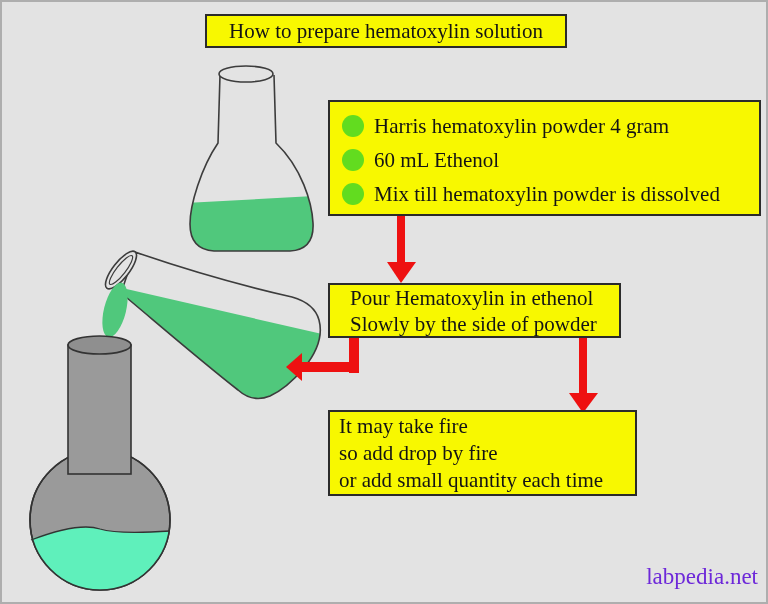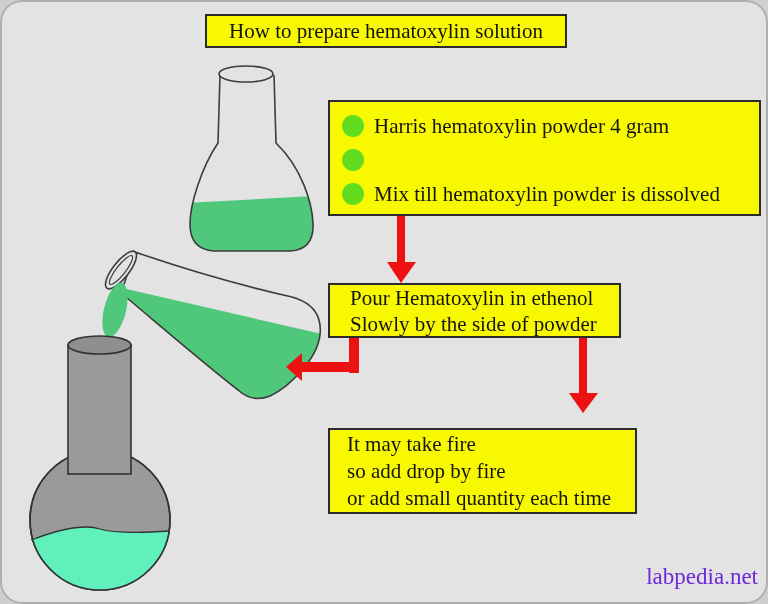--- a/index.html
+++ b/index.html
@@ -1,37 +1,37 @@
 <!DOCTYPE html>
 <html><head>
 <meta charset="utf-8">
 <style>
   html,body{margin:0;padding:0;background:#cfcfcf;}
   .canvas{
     position:relative;width:768px;height:604px;background:#e3e3e3;
     overflow:hidden;box-shadow:inset 0 0 0 2px #aeaeae;
-    font-family:"Liberation Serif","DejaVu Serif",serif;color:#141414;border-radius:22px;
+    font-family:"Liberation Serif","DejaVu Serif",serif;color:#141414;
   }
   .diagram-svg{position:absolute;left:0;top:0;width:768px;height:604px;}
   .ybox{
     position:absolute;background:#f8f800;border:2px solid #2b2b2b;
     box-sizing:border-box;font-size:21px;line-height:26px;
   }
   .title-box{
     left:205px;top:14px;width:362px;height:34px;
     display:flex;align-items:center;justify-content:center;
   }
   .ingredients-box{left:328px;top:100px;width:433px;height:116px;padding:7px 8px 0 8px;}
   .ingredient-row{display:flex;align-items:center;height:34px;}
   .bullet{
     width:22px;height:22px;border-radius:50%;background:#62dc1f;
     margin:0 10px 0 4px;flex:0 0 auto;
   }
   .pour-box{left:328px;top:283px;width:293px;height:55px;padding:0 20px;}
-  .warning-box{left:328px;top:428px;width:309px;height:86px;padding:1px 17px;line-height:27px;}
+  .warning-box{left:328px;top:410px;width:309px;height:86px;padding:1px 9px;line-height:27px;}
   .watermark{
     position:absolute;right:10px;top:564px;font-size:23px;color:#6d28d9;
   }
 </style>
 </head>
 <body>
 
 <div class="canvas">
 
   <svg class="diagram-svg" viewBox="0 0 768 604" xmlns="http://www.w3.org/2000/svg">
@@ -89,20 +89,21 @@
     <span>How to prepare hematoxylin solution</span>
   </div>
 
   <div class="ybox ingredients-box">
     <div class="ingredient-row">
       <span class="bullet"></span>
       <span>Harris hematoxylin powder 4 gram</span>
     </div>
     <div class="ingredient-row">
       <span class="bullet"></span>
+      <span>60 mL Ethenol</span>
     </div>
     <div class="ingredient-row">
       <span class="bullet"></span>
       <span>Mix till hematoxylin powder is dissolved</span>
     </div>
   </div>
 
   <div class="ybox pour-box">
     <div>Pour Hematoxylin in ethenol</div>
     <div>Slowly by the side of powder</div>

